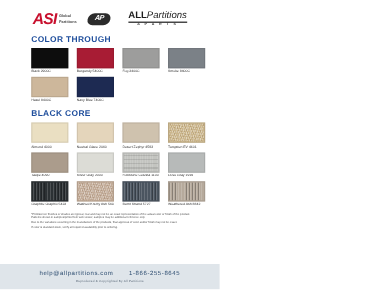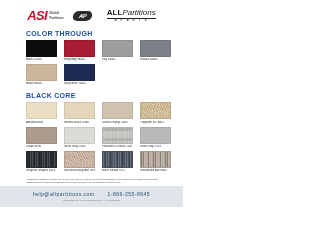--- a/index.html
+++ b/index.html
@@ -3,21 +3,21 @@
 <meta charset="utf-8">
 <style>
   html,body{margin:0;padding:0;}
   body{
     width:183px;height:249px;
     background:#ffffff;
     font-family:"Liberation Sans", sans-serif;
     overflow:hidden;
     position:relative;
   }
-  .page{width:183px;height:207px;position:relative;background:#fff;}
+  .page{width:183px;height:241px;position:relative;background:#fff;}
 
   
   .header{
     height:28px;
     display:flex;align-items:center;justify-content:center;
     gap:9px;
     padding-top:3px;
     box-sizing:border-box;
   }
   .asi-logo{display:flex;align-items:center;gap:2px;}

